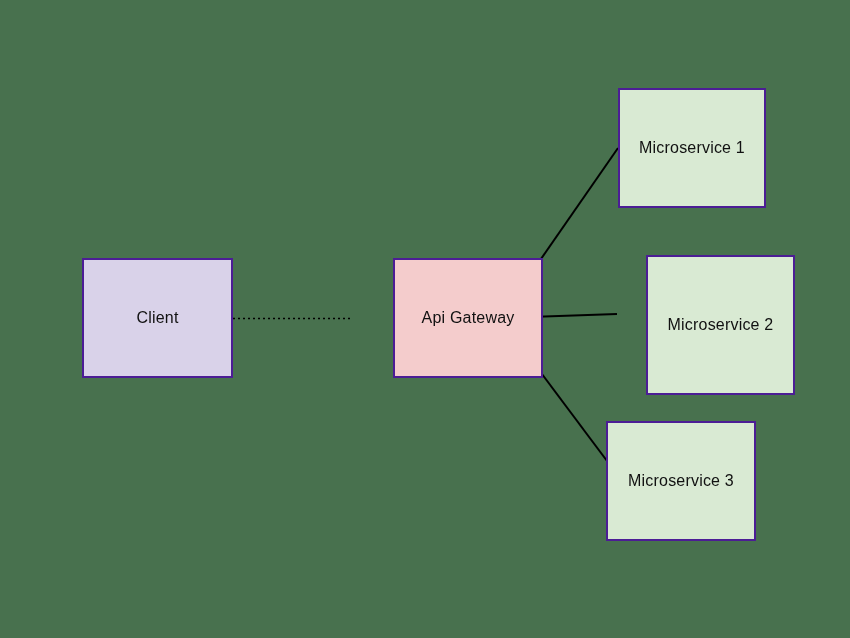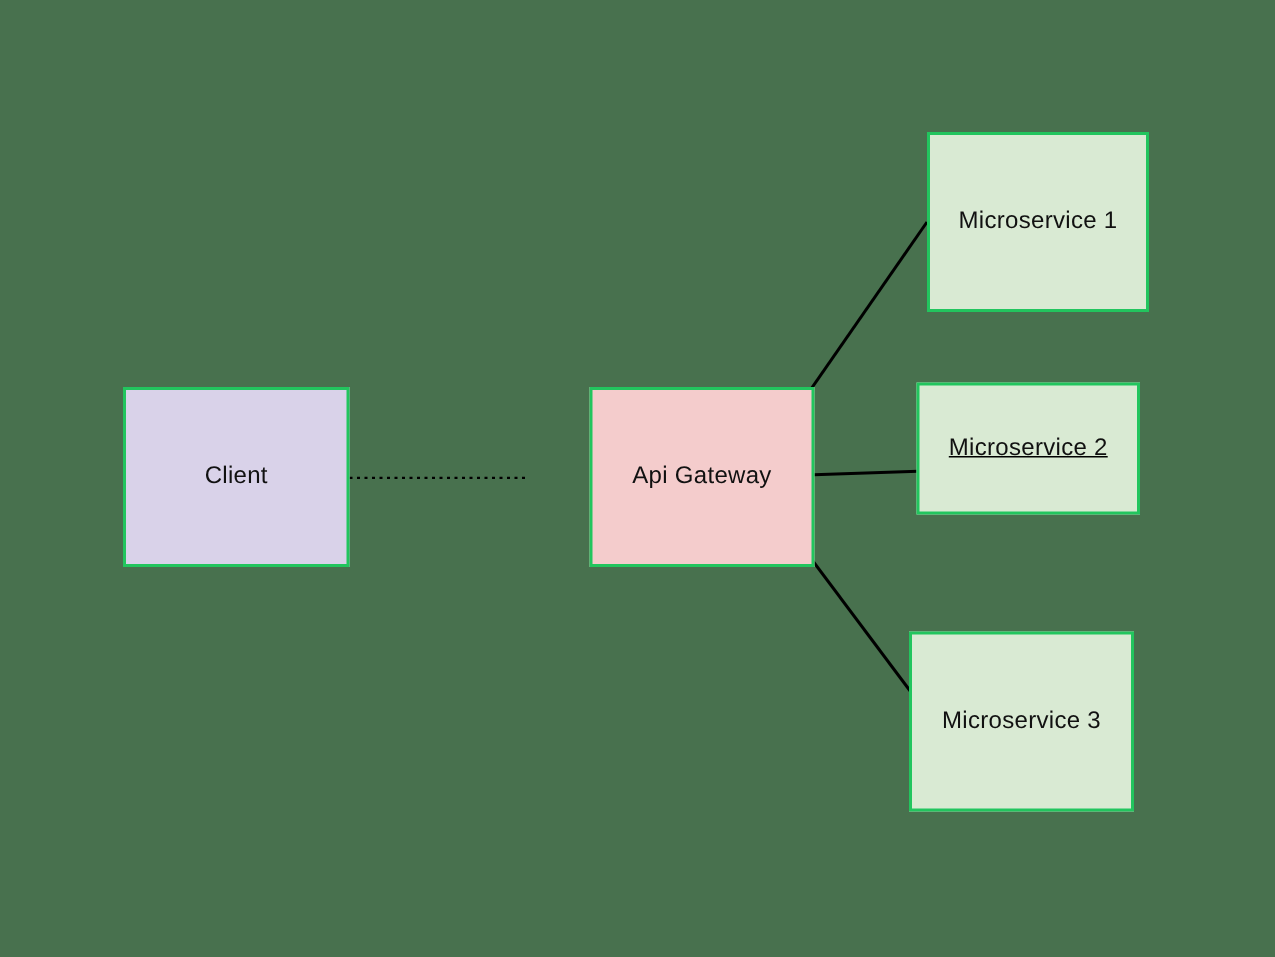--- a/index.html
+++ b/index.html
@@ -17,35 +17,35 @@
     position: absolute;
     left: 0;
     top: 0;
     width: 850px;
     height: 638px;
     display: block;
   }
   .node {
     position: absolute;
     box-sizing: border-box;
-    border: 2px solid #22c55e;
+    border: 2px solid #4c1d95;
     display: flex;
     align-items: center;
     justify-content: center;
   }
   .node-label {
     font-size: 16px;
     color: #111111;
     letter-spacing: 0.2px;
     white-space: nowrap;
   }
   .node-client        { left: 82px;  top: 258px; width: 151px; height: 120px; }
   .node-api-gateway   { left: 350px; top: 258px; width: 150px; height: 120px; margin-left: 43px; }
   .node-microservice1 { left: 618px; top: 88px;  width: 148px; height: 120px; }
-  .node-microservice2 { left: 611px; top: 255px; width: 149px; height: 88px; text-decoration: underline; }
+  .node-microservice2 { left: 646px; top: 255px; width: 149px; height: 140px; }
   .node-microservice3 { left: 606px; top: 421px; width: 150px; height: 120px; }
 </style>
 </head>
 <body>
 
 <div class="canvas" style="background-color: rgb(72, 113, 78);">
 
   <svg class="edges-layer" viewBox="0 0 850 638" xmlns="http://www.w3.org/2000/svg">
     <line x1="233" y1="318.5" x2="350" y2="318.5" stroke-width="1.5" stroke-dasharray="2 3" style="stroke: rgb(0, 0, 0);"></line>
     <line x1="500" y1="318" x2="618" y2="148" stroke-width="2" style="stroke: rgb(0, 0, 0);"></line>

